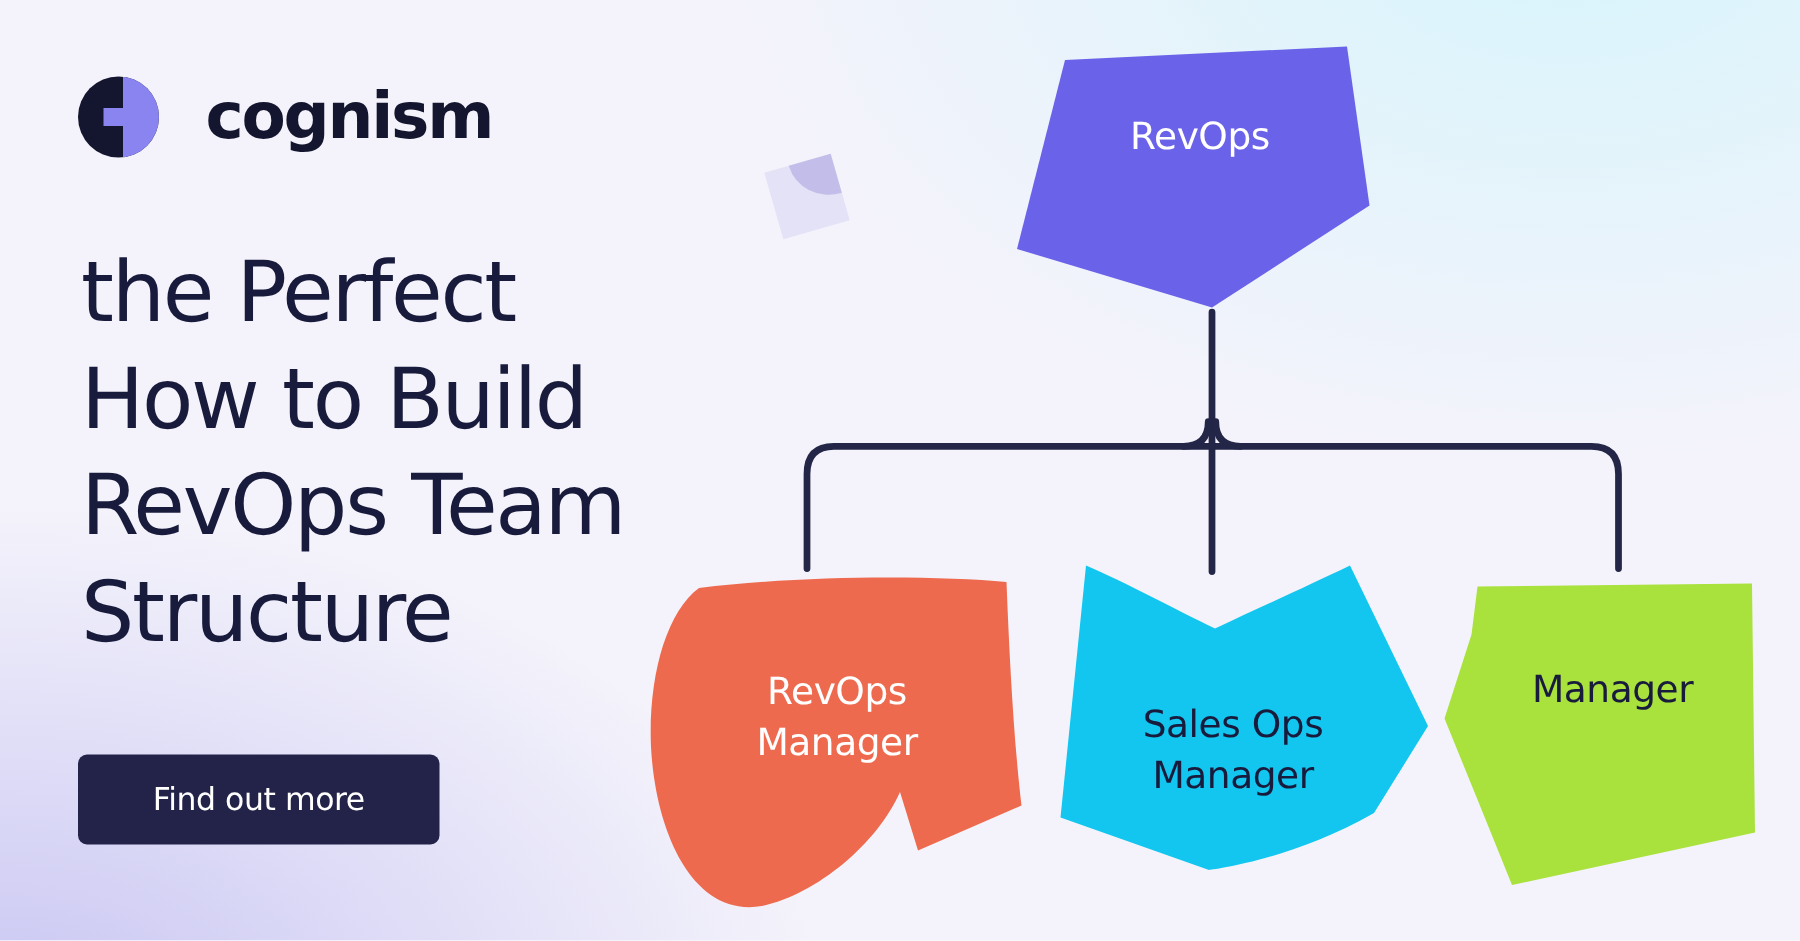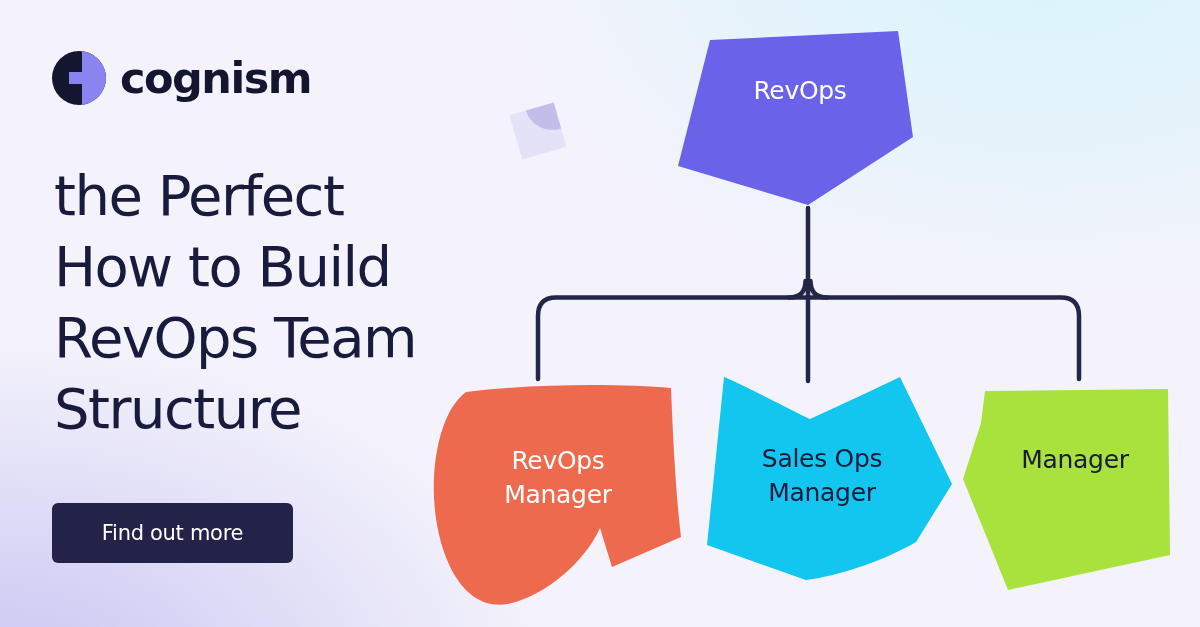--- a/index.html
+++ b/index.html
@@ -5,21 +5,21 @@
   html,body{margin:0;padding:0;}
   .banner{
     position:relative;width:1200px;height:627px;overflow:hidden;
     font-family:"DejaVu Sans","Liberation Sans",sans-serif;
     background:
       radial-gradient(75% 95% at 87% -10%, var(--bg-cyan,#D6F4FB) 0%, rgba(214,244,251,0) 62%),
       radial-gradient(72% 88% at 0% 110%, var(--bg-lavender,#C7C4F2) 0%, rgba(199,196,242,0) 64%),
       var(--bg-base,#F4F3FB);
   }
   
-  .logo-row{position:absolute;left:52px;top:51px;display:flex;align-items:center;gap:14px;}
+  .logo-row{position:absolute;left:52px;top:51px;display:flex;align-items:center;gap:31px;}
   .logo-mark{position:relative;width:54px;height:54px;border-radius:50%;background:var(--logo-dark,#14162F);overflow:hidden;}
   .logo-mark .half{position:absolute;left:56%;top:0;width:44%;height:100%;background:var(--logo-purple,#8A84F1);}
   .logo-mark .tab{position:absolute;left:32%;top:39%;width:26%;height:22%;background:var(--logo-purple,#8A84F1);}
   .wordmark{font-size:43px;font-weight:bold;letter-spacing:-1.5px;color:var(--logo-dark,#14162F);line-height:1;}
   
   .headline{position:absolute;left:54px;top:160px;color:var(--ink,#181B3C);
     font-size:56px;line-height:71px;font-weight:500;letter-spacing:-1.5px;}
   .headline div{white-space:nowrap;}
   
   .cta{position:absolute;left:52px;top:503px;width:241px;height:60px;border:none;border-radius:6px;
@@ -94,21 +94,21 @@
 
   <div class="node-label light" style="left:690px;top:74px;">
     <div>RevOps</div>
   </div>
 
   <div class="node-label light" style="left:448px;top:444px;">
     <div>RevOps</div>
     <div>Manager</div>
   </div>
 
-  <div class="node-label dark" style="left:712px;top:442px;">
+  <div class="node-label dark" style="left:712px;top:466px;">
     <div>Sales Ops</div>
     <div>Manager</div>
   </div>
 
   <div class="node-label dark" style="left:965px;top:443px;">
     <div>Manager</div>
   </div>
 
 </div>
 

